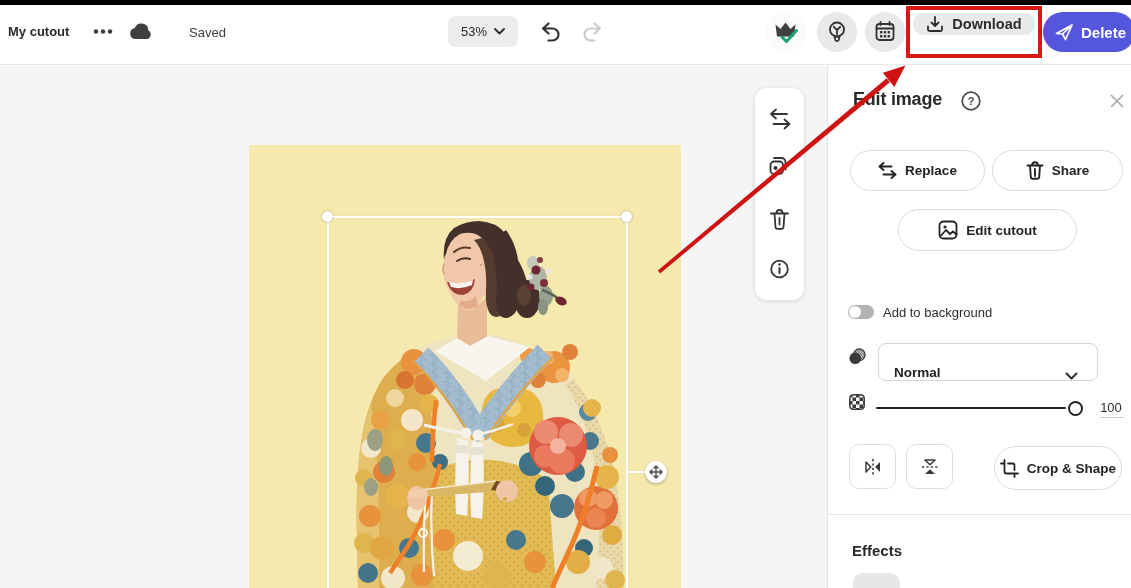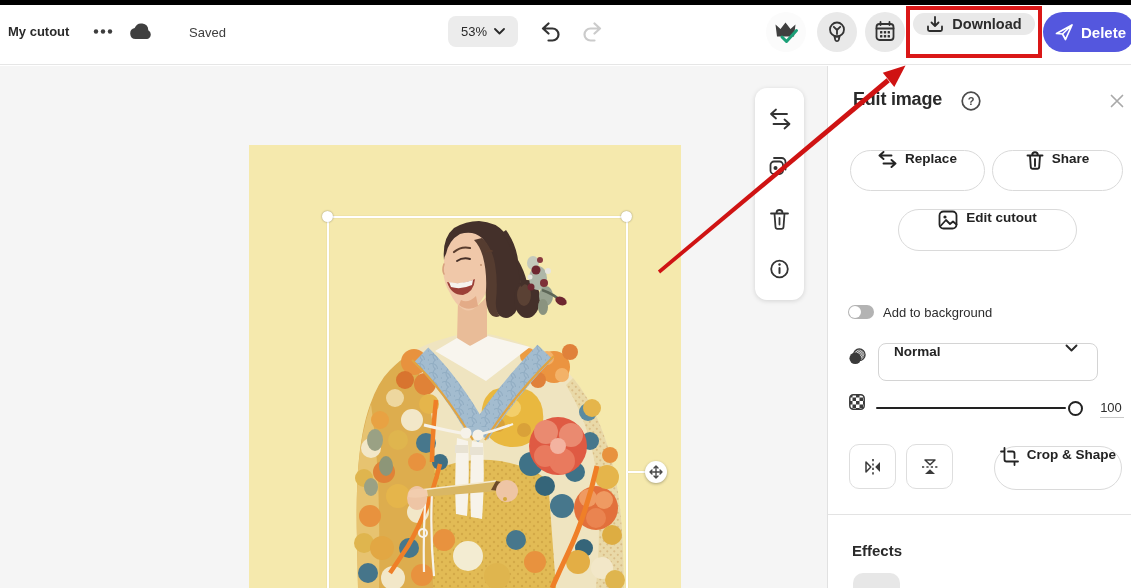--- a/index.html
+++ b/index.html
@@ -15,25 +15,25 @@
 .dlbtn{left:913px;top:13px;width:122px;height:22px;border-radius:19px;background:#e9e9e9;display:flex;align-items:center;justify-content:center;gap:8px;font-size:14.5px;font-weight:bold;color:#2c2c2c;}
 .redrect{left:906px;top:6px;width:136px;height:52px;border:4px solid #da1717;}
 .sharebtn{left:1043px;top:12px;width:92px;height:40px;border-radius:20px;background:#5457de;display:flex;align-items:center;justify-content:flex-start;padding-left:12px;gap:7px;font-size:15px;font-weight:bold;color:#fff;}
 .canvasyellow{left:249px;top:145px;width:432px;height:443px;background:#f5e9ad;}
 .ftoolbar{left:755px;top:88px;width:49px;height:212px;background:#fff;border-radius:12px;box-shadow:0 1px 5px rgba(0,0,0,.14);}
 .selline{background:#fff;box-shadow:0 0 1px rgba(0,0,0,.25);}
 .handle{width:11px;height:11px;border-radius:50%;background:#fff;box-shadow:0 0 2px rgba(0,0,0,.4);}
 .movehandle{left:645px;top:461px;width:22px;height:22px;border-radius:50%;background:#fff;box-shadow:0 1px 3px rgba(0,0,0,.3);display:flex;align-items:center;justify-content:center;}
 .h1{left:853px;top:89px;font-size:18px;font-weight:bold;color:#2a2a2a;letter-spacing:-.2px;}
 .closex{left:1108px;top:92px;}
-.pillbtn{background:#fff;border:1px solid #dadada;border-radius:21px;display:flex;align-items:flex-start;justify-content:center;gap:8px;font-size:13.5px;font-weight:bold;color:#232323;}
+.pillbtn{background:#fff;border:1px solid #dadada;border-radius:21px;display:flex;align-items:center;justify-content:center;gap:8px;font-size:13.5px;font-weight:bold;color:#232323;}
 .addtext{left:883px;top:305px;font-size:13px;color:#2c2c2c;}
 .toggle{left:848px;top:305px;width:26px;height:14px;border-radius:7px;background:#b3b3b3;}
 .knob{position:absolute;left:1px;top:1px;width:12px;height:12px;border-radius:50%;background:#fff;}
-.seldd{left:878px;top:343px;width:220px;height:38px;border:1px solid #d4d4d4;border-radius:8px;background:#fff;display:flex;align-items:flex-start;padding-left:15px;font-size:13.5px;font-weight:bold;color:#232323;}
+.seldd{left:878px;top:343px;width:220px;height:38px;border:1px solid #d4d4d4;border-radius:8px;background:#fff;display:flex;align-items:flex-end;padding-left:15px;font-size:13.5px;font-weight:bold;color:#232323;}
 .val100{left:1098px;top:400px;width:26px;text-align:center;font-size:13px;color:#2c2c2c;}
 .valunder{left:1100px;top:417px;width:24px;height:1px;background:#c9c9c9;}
 .sqbtn{width:47px;height:45px;background:#fff;border:1px solid #dedede;border-radius:10px;display:flex;align-items:center;justify-content:center;}
 .divider{left:828px;top:514px;width:303px;height:1px;background:#e3e3e3;}
 .effects{left:852px;top:542px;font-size:15px;font-weight:bold;color:#2a2a2a;}
 .swatch{left:853px;top:573px;width:47px;height:20px;background:#e7e7e7;border-radius:10px 10px 0 0;}
 svg{display:block;}
 </style></head>
 <body>
 <div class="abs workspace"></div>

